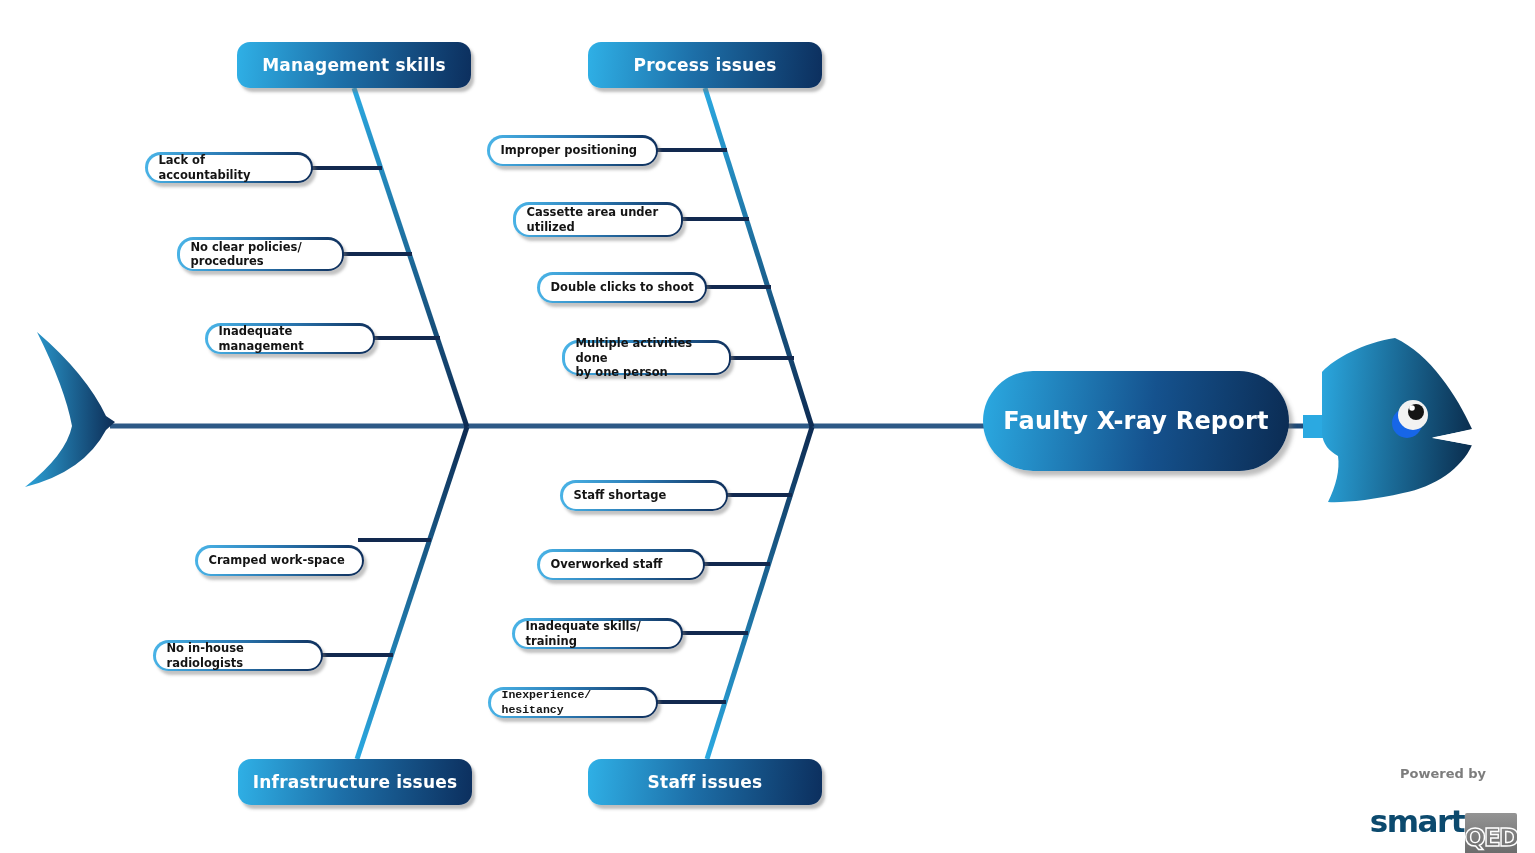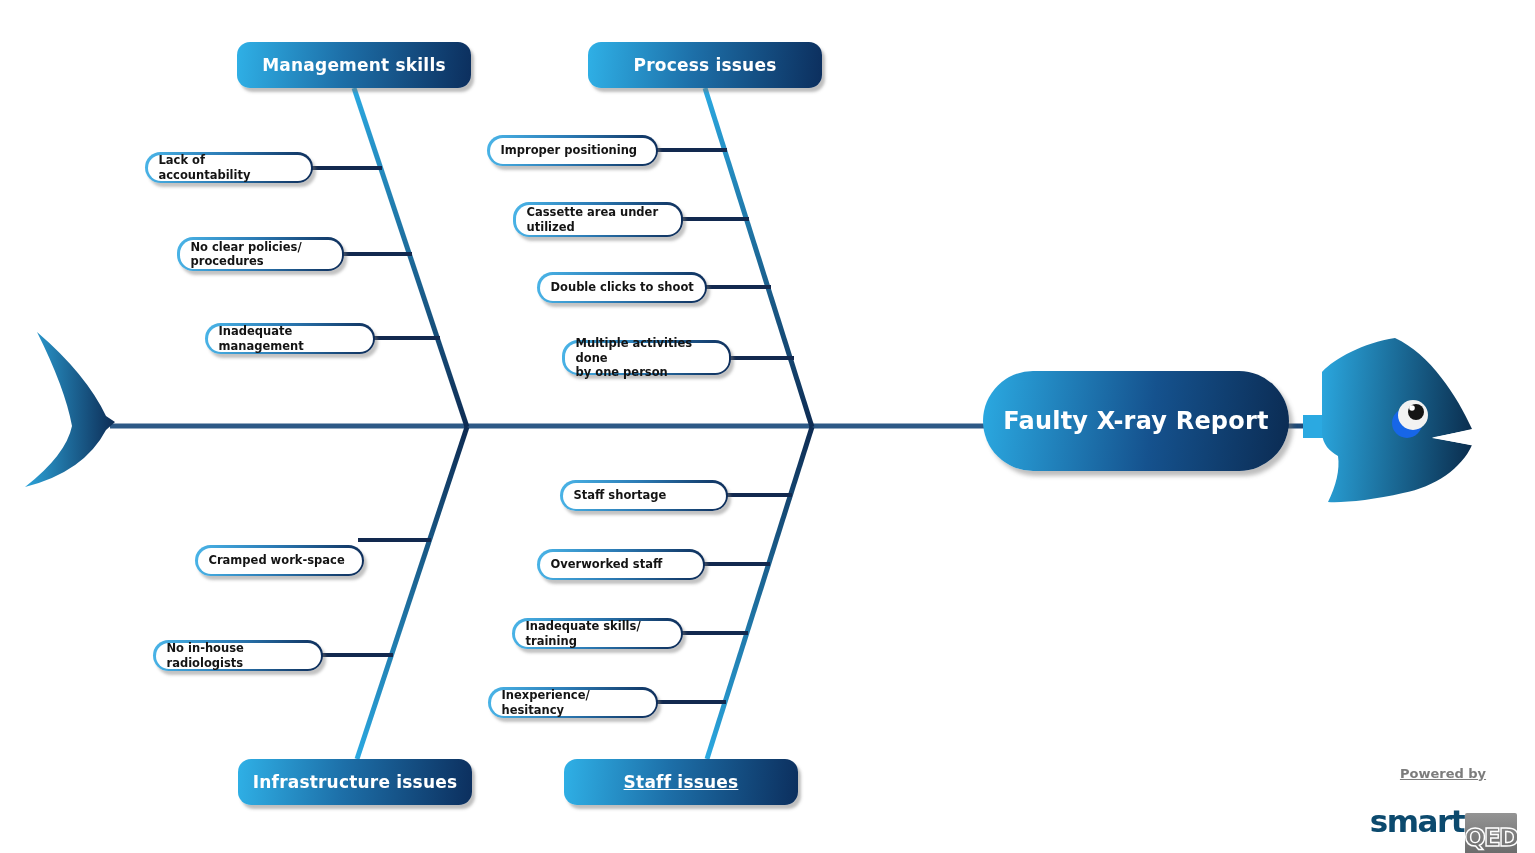--- a/index.html
+++ b/index.html
@@ -16,21 +16,21 @@
     position:absolute; width:234px; height:46px;
     display:flex; align-items:center; justify-content:center;
     background:linear-gradient(95deg,#2fb0e6 0%,#1d6fa8 45%,#0c2f5e 100%);
     border-radius:13px; color:#ffffff; font-weight:bold; font-size:17px;
     box-shadow:3px 4px 3px rgba(110,110,110,.45);
     z-index:4; letter-spacing:.2px;
   }
   .cat-tl { left:237px; top:42px; }
   .cat-tr { left:588px; top:42px; }
   .cat-bl { left:238px; top:759px; }
-  .cat-br { left:564px; top:759px;text-decoration:underline; }
+  .cat-br { left:588px; top:759px; }
 
   
   .cause {
     position:absolute; padding:2.5px; border-radius:16px;
     background:linear-gradient(100deg,#4ab5e8 0%,#2c7cb6 45%,#0d2b57 100%);
     box-shadow:3px 4px 3px rgba(120,120,120,.45);
     z-index:4;
   }
   .cause-in {
     background:#ffffff; border-radius:13.5px; height:100%;
@@ -46,38 +46,37 @@
   .m3 { left:205px; top:323px; width:170px; height:31px; }
   .p1 { left:487px; top:135px; width:171px; height:31px; }
   .p2 { left:513px; top:202px; width:170px; height:35px; }
   .p3 { left:537px; top:272px; width:170px; height:31px; }
   .p4 { left:562px; top:340px; width:169px; height:35px; }
   .i1 { left:195px; top:525px; width:169px; height:31px;margin-top:20px; }
   .i2 { left:153px; top:640px; width:170px; height:31px; }
   .s1 { left:560px; top:480px; width:168px; height:31px; }
   .s2 { left:537px; top:549px; width:168px; height:31px; }
   .s3 { left:512px; top:618px; width:171px; height:31px; }
-  .s4 { left:488px; top:687px; width:170px; height:31px; }
+  .s4 { left:488px; top:687px; width:170px; height:31px;font-family:Liberation Mono, monospace; }
 
   
   .problem {
     position:absolute; left:983px; top:371px; width:306px; height:100px;
     display:flex; align-items:center; justify-content:center;
     background:linear-gradient(97deg,#2baae2 0%,#15528e 55%,#0b2b52 100%);
     border-radius:50px; color:#ffffff; font-weight:bold; font-size:24px;
     box-shadow:4px 5px 4px rgba(110,110,110,.45);
     z-index:5; letter-spacing:.2px; text-align:left;
   }
 
   
   .powered {
     position:absolute; left:1370px; top:766px; width:146px;
     text-align:center; font-size:13px; font-weight:bold; color:#7d7d7d;
     z-index:6;
-    text-decoration:underline;
   }
   .brand {
     position:absolute; left:1371px; top:795px; width:146px; height:52px;
     display:flex; align-items:center; justify-content:flex-end;
     z-index:6; cursor:pointer;
   }
   .brand-smart {
     font-size:31px; font-weight:bold; color:#0c4a6e;
     letter-spacing:-1.5px; line-height:1; margin-right:1px;
   }

